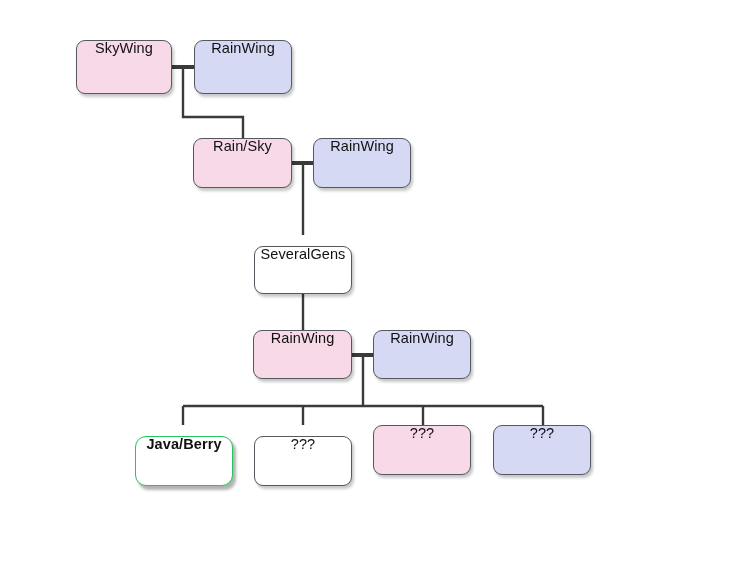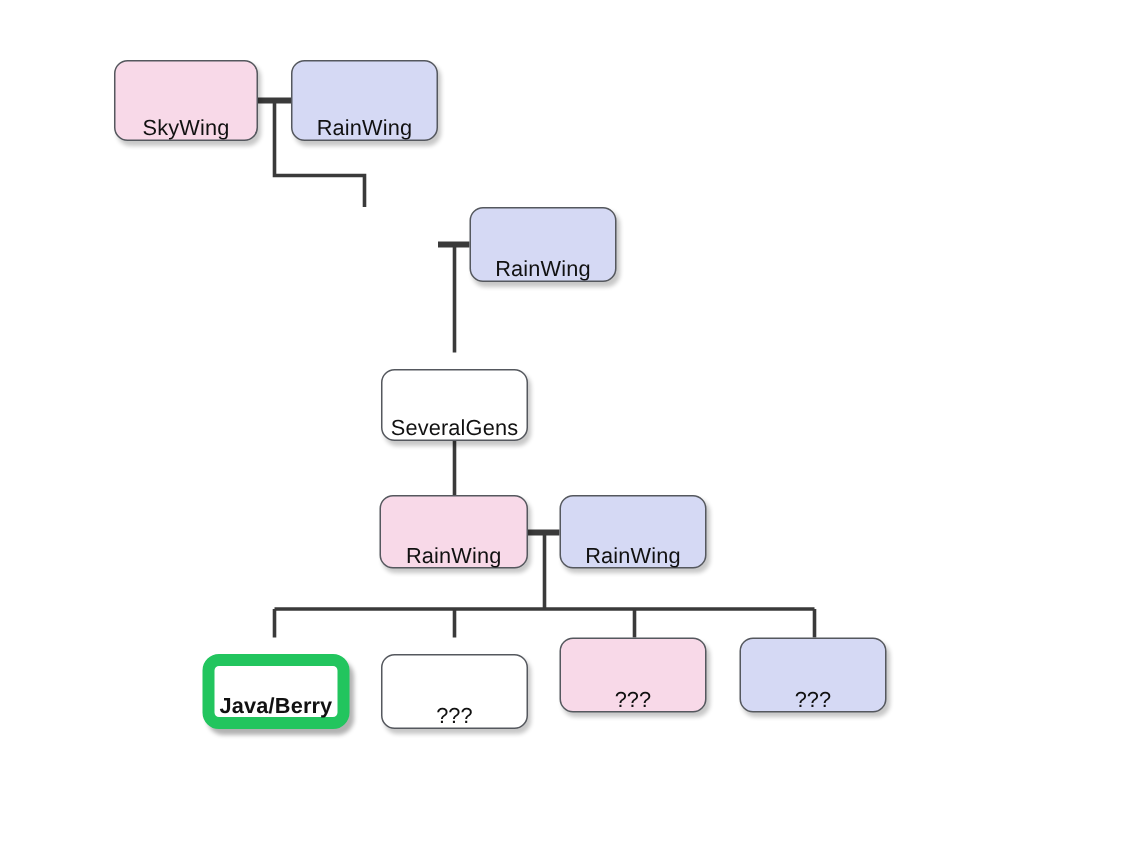--- a/index.html
+++ b/index.html
@@ -26,34 +26,34 @@
     width: 755px;
     height: 565px;
     pointer-events: none;
   }
   .node {
     position: absolute;
     box-sizing: border-box;
     border-radius: 9px;
     border: 1.4px solid #55585e;
     display: flex;
-    align-items: flex-end;
+    align-items: flex-start;
     justify-content: center;
     font-size: 14.5px;
     color: #111111;
     letter-spacing: 0.1px;
     background: #ffffff;
     box-shadow: 2px 3px 3px rgba(0,0,0,0.22);
     z-index: 2;
   }
   .node.pink   { background: #f8d9e8; }
   .node.blue   { background: #d5d9f4; }
   .node.white  { background: #ffffff; margin-top: 11px; }
   .node.focus {
-    border: 8px solid #22c55e;
+    border: 1px solid #22c55e;
     font-weight: bold;
     border-radius: 11px;
     box-shadow: 3px 4px 3px rgba(0,0,0,0.3);
   }
   .node-label {
     display: block;
     line-height: 1;
     white-space: nowrap;
   }
 </style>
@@ -74,20 +74,23 @@
       <path d="M 303 406 L 303 425" fill="none" stroke="#3a3a3a" stroke-width="2.4" stroke-linecap="butt"></path>
       <path d="M 423 406 L 423 425" fill="none" stroke="#3a3a3a" stroke-width="2.4" stroke-linecap="butt"></path>
       <path d="M 543 406 L 543 425" fill="none" stroke="#3a3a3a" stroke-width="2.4" stroke-linecap="butt"></path>
     </svg>
 <div class="node pink" style="left: 76px; top: 40px; width: 96px; height: 54px;">
       <span class="node-label">SkyWing</span>
     </div>
     <div class="node blue" style="left: 194px; top: 40px; width: 98px; height: 54px;">
       <span class="node-label">RainWing</span>
     </div>
+    <div class="node pink" style="left: 193px; top: 138px; width: 99px; height: 50px;">
+      <span class="node-label">Rain/Sky</span>
+    </div>
     <div class="node blue" style="left: 313px; top: 138px; width: 98px; height: 50px;">
       <span class="node-label">RainWing</span>
     </div>
     <div class="node white" style="left: 254px; top: 235px; width: 98px; height: 48px;">
       <span class="node-label">SeveralGens</span>
     </div>
     <div class="node pink" style="left: 253px; top: 330px; width: 99px; height: 49px;">
       <span class="node-label">RainWing</span>
     </div>
     <div class="node blue" style="left: 373px; top: 330px; width: 98px; height: 49px;">

